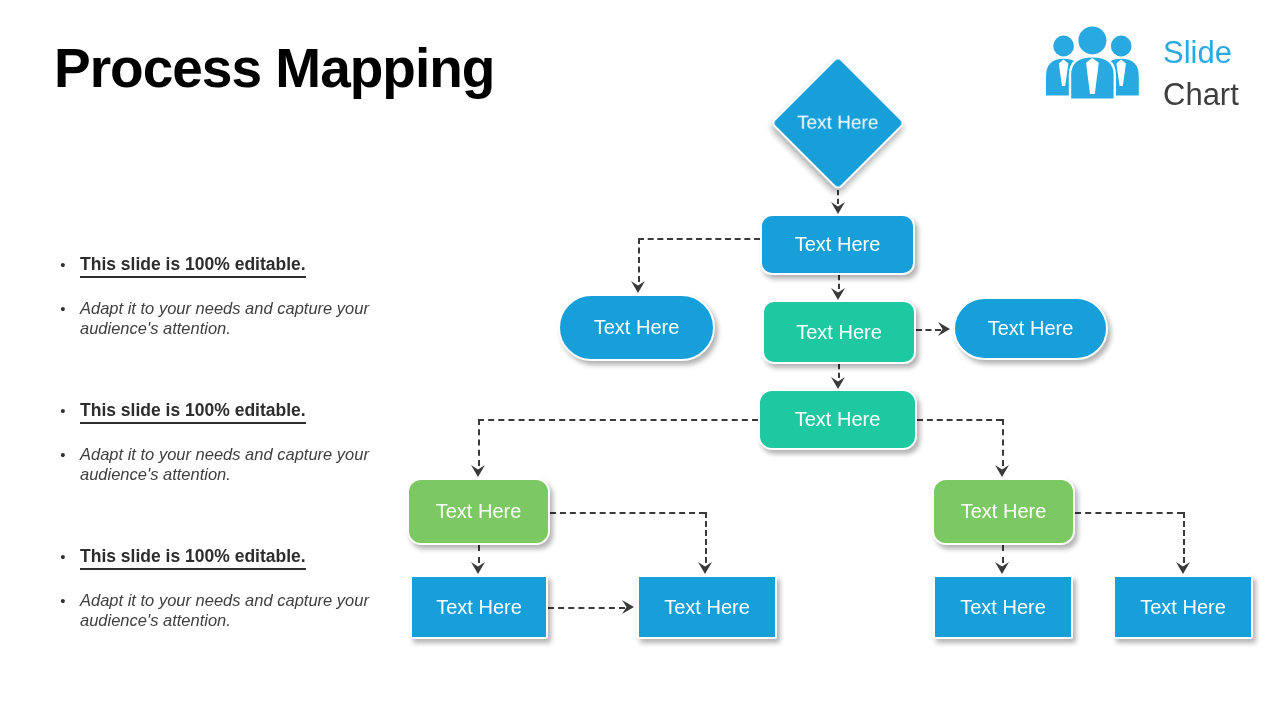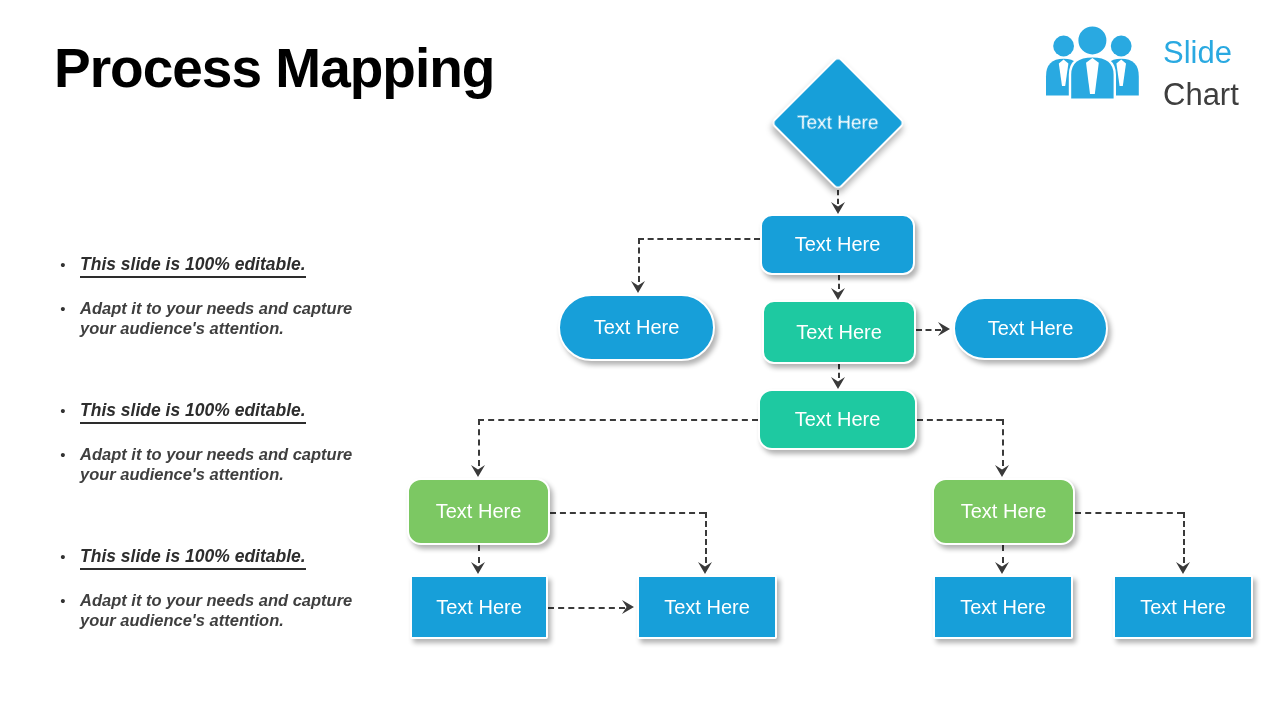--- a/index.html
+++ b/index.html
@@ -15,23 +15,23 @@
   }
   
   .logo-svg { position:absolute; left:1038px; top:16px; width:120px; height:92px; }
   .logo-text { position:absolute; left:1163px; top:20px; font-weight:normal; font-size:31px; line-height:42px;margin-top:12px; }
   .logo-text .w1 { color:#29A9E1; }
   .logo-text .w2 { color:#3E3E3E; }
   
   .bullet-group { position:absolute; left:46px; width:360px; }
   .b-row { display:flex; align-items:flex-start; }
   .b-dot { width:34px; text-align:center; font-size:15px; color:#333; line-height:22px; flex:0 0 34px; }
-  .b-head { font-size:17.5px; font-weight:bold; font-style:italic; color:#2d2d2d;
+  .b-head { font-size:17.5px; font-weight:bold; color:#2d2d2d;
             border-bottom:2px solid #2d2d2d; padding-bottom:2px; line-height:20px; }
-  .b-para { font-size:16.5px; font-style:italic; color:#3f3f3f; line-height:20px; width:300px;font-weight:bold; }
+  .b-para { font-size:16.5px; font-style:italic; color:#3f3f3f; line-height:20px; width:300px; }
   .b-row.para { margin-top:20px; }
   
   .node {
     position:absolute; display:flex; align-items:center; justify-content:center;
     color:#fff; font-size:20px; border:2px solid #fff;
     box-shadow:3px 4px 5px rgba(0,0,0,0.30);
   }
   .n-blue  { background:#179FD9; }
   .n-teal  { background:#1EC9A1; }
   .n-green { background:#7CC863; }

